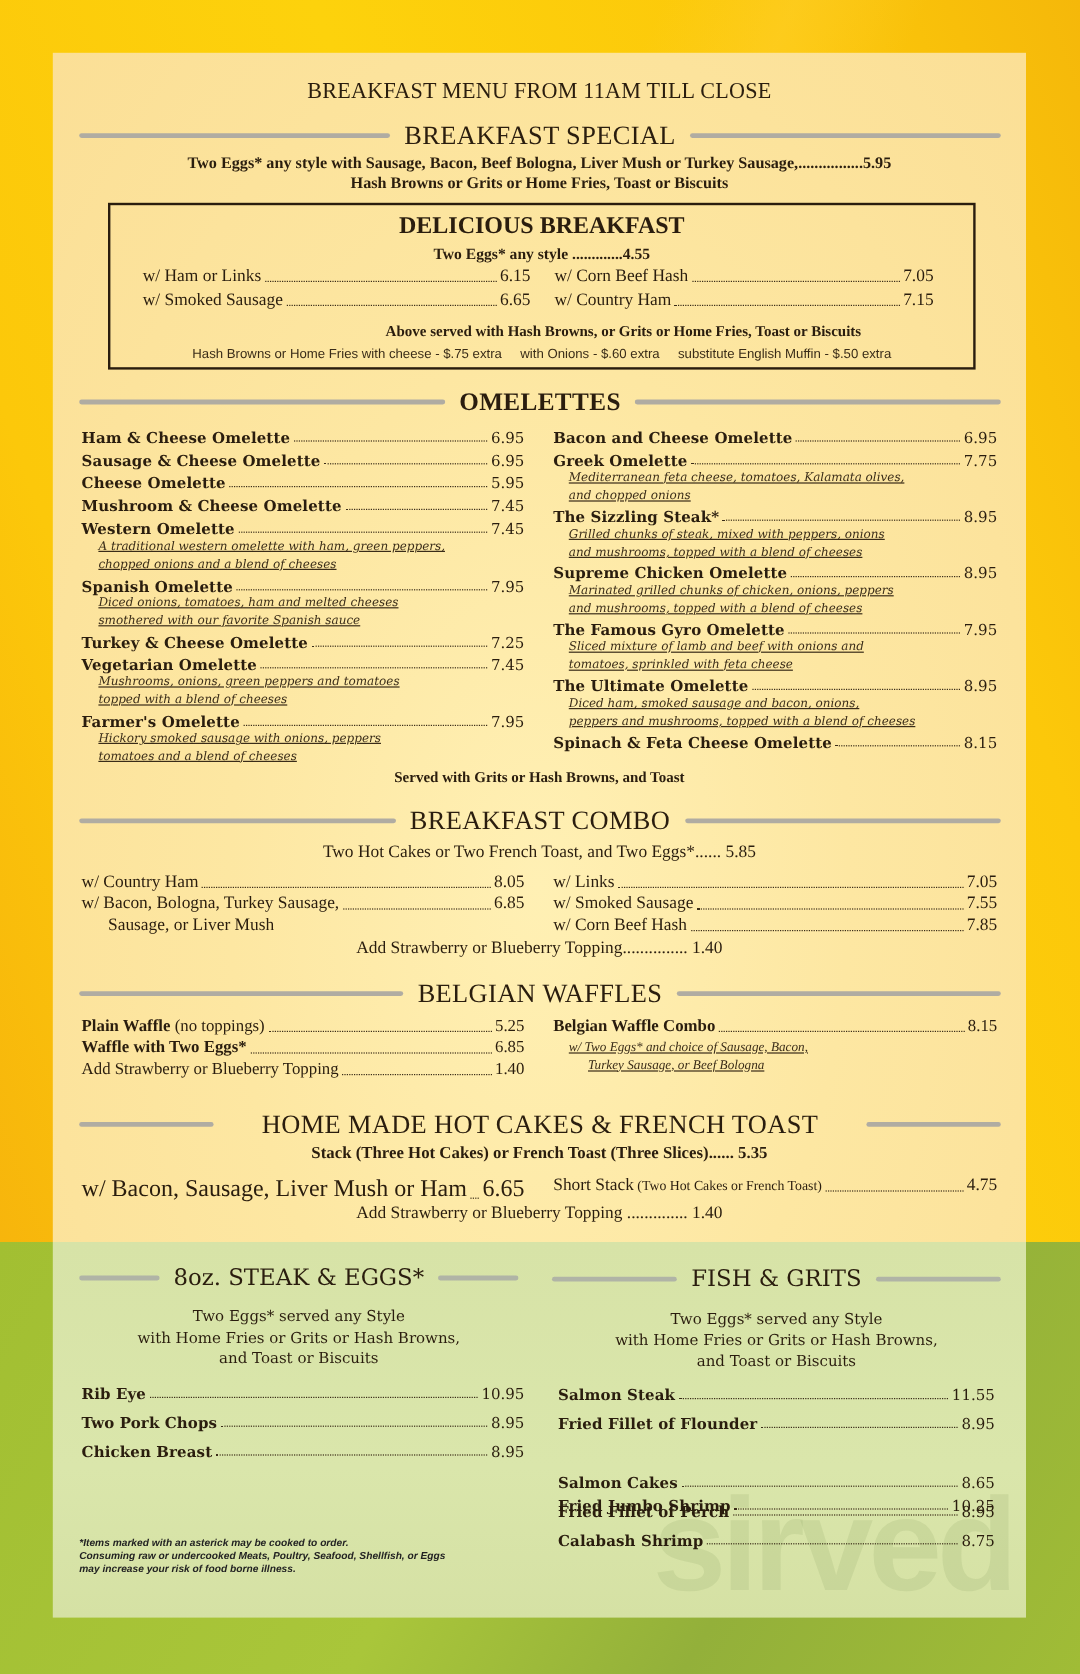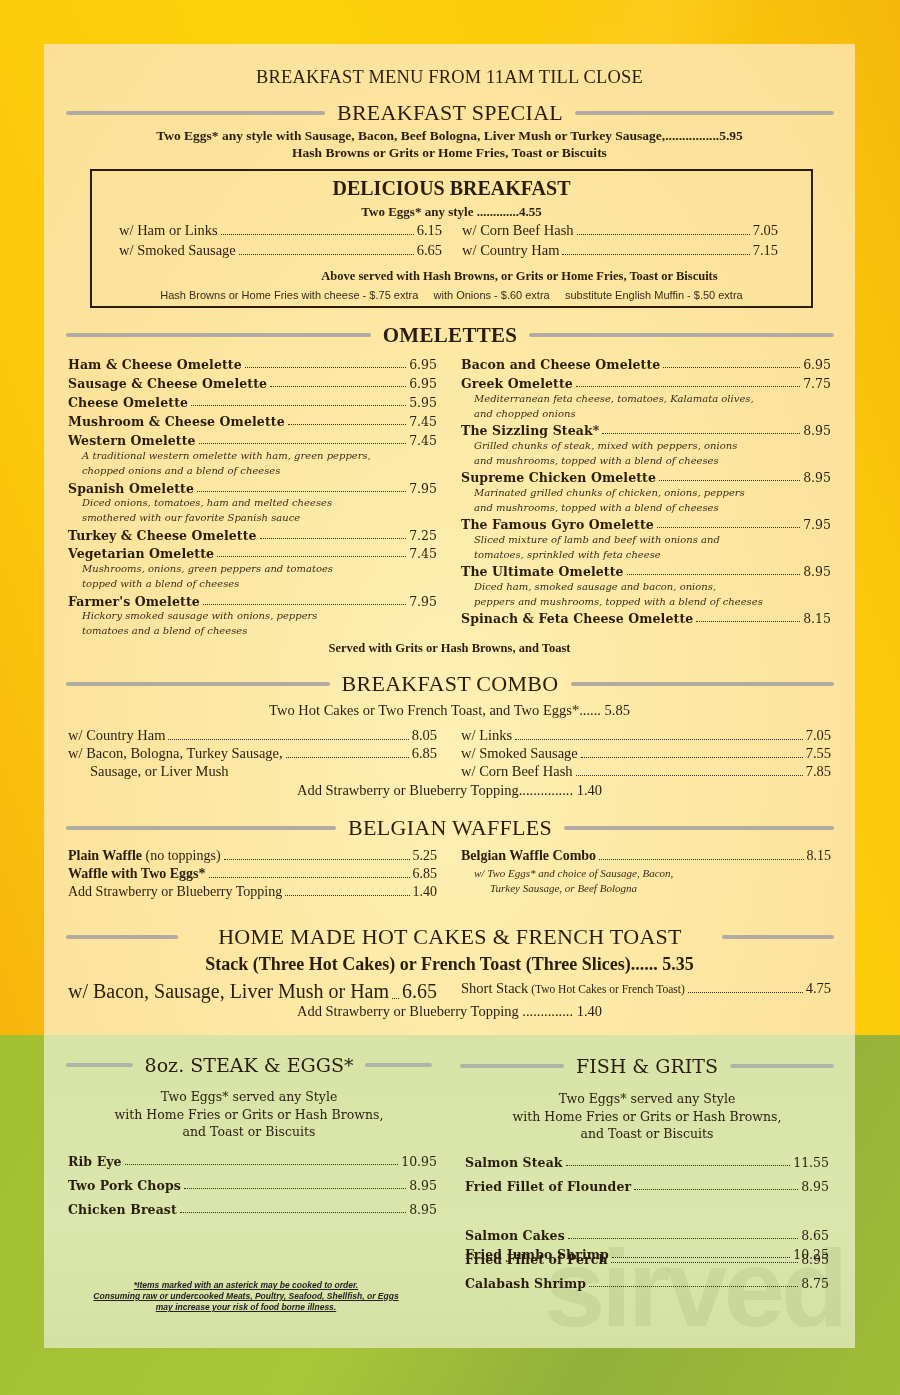--- a/index.html
+++ b/index.html
@@ -58,34 +58,34 @@
   .row .name { flex: 0 0 auto; }
   .row .dots {
     flex: 1 1 auto; overflow: hidden; margin: 0 3px;
     border-bottom: 1.5px dotted #3a2c18; height: 1px; align-self: flex-end; margin-bottom: 4px;
   }
   .row .price { flex: 0 0 auto; }
   .om .name { font-family: "DejaVu Serif", serif; font-size: 12.5px; font-weight: bold; letter-spacing: 0.1px; }
   .om .price { font-family: "DejaVu Serif", serif; font-size: 12.5px; }
   .desc {
     position: absolute; font-family: "DejaVu Serif", serif; font-style: italic;
-    font-size: 10px; line-height: 14.5px; color: #3a2c18; white-space: nowrap;
+    font-size: 10px; line-height: 14.5px; color: #3a2c18; white-space: nowrap; text-decoration: underline;
   }
   .box {
     position: absolute; left: 46px; top: 125px; width: 719px; height: 135px;
     border: 2px solid #2a1d0e;
   }
   .sans-note {
     position: absolute; left: 0; width: 719px; text-align: center;
     font-family: "Liberation Sans", sans-serif; font-size: 11px; color: #3a2c18; white-space: nowrap;
   }
   .fine-print {
-    position: absolute; left: 22px; width: 360px; text-align: center;
+    position: absolute; left: 22px; width: 360px; 
     font-family: "Liberation Sans", sans-serif; font-style: italic; font-weight: bold;
-    font-size: 8.5px; line-height: 11px; color: #222; text-decoration: underline;
+    font-size: 8.5px; line-height: 11px; color: #222;
   }
   .sub-head {
     position: absolute; height: 26px; display: flex; align-items: center;
   }
   .sub-head .rule { flex: 1; height: 4px; background: #b0b4a6; border-radius: 2px; }
   .sub-head .label { padding: 0 12px; font-family: "DejaVu Serif", serif; font-size: 19px; white-space: nowrap; }
   .sub-desc {
     position: absolute; text-align: center; font-family: "DejaVu Serif", serif;
     font-size: 12.5px; line-height: 17.5px;
   }
@@ -330,21 +330,21 @@
   <div class="desc" style="left:430px; top:822px; font-family:'Liberation Serif',serif; font-size:11px;">
       <div>w/ Two Eggs* and choice of Sausage, Bacon,</div>
       <div style="padding-left:16px;">Turkey Sausage, or Beef Bologna</div>
     </div>
 
   <div class="sec-head" style="top:880px;gap:28px;">
     <div class="rule"></div>
     <div class="label">HOME MADE HOT CAKES &amp; FRENCH TOAST</div>
     <div class="rule"></div>
   </div>
-  <div class="line-center bold" style="top:910px; font-size:18px;">Stack (Three Hot Cakes) or French Toast (Three Slices)...... 5.35</div>
+  <div class="line-center bold" style="top:910px; font-size:14px;">Stack (Three Hot Cakes) or French Toast (Three Slices)...... 5.35</div>
   <div class="row" style="left:24px; top:936px; width:369px; font-size:20px;">
       <span class="name">w/ Bacon, Sausage, Liver Mush or Ham</span>
       <span class="dots"></span>
       <span class="price">6.65</span>
     </div>
   <div class="row" style="left:417px; top:936px; width:370px; font-size:14.5px;">
       <span class="name"><span>Short Stack</span><span style="font-size:11.5px;"> (Two Hot Cakes or French Toast)</span></span>
       <span class="dots"></span>
       <span class="price">4.75</span>
     </div>

